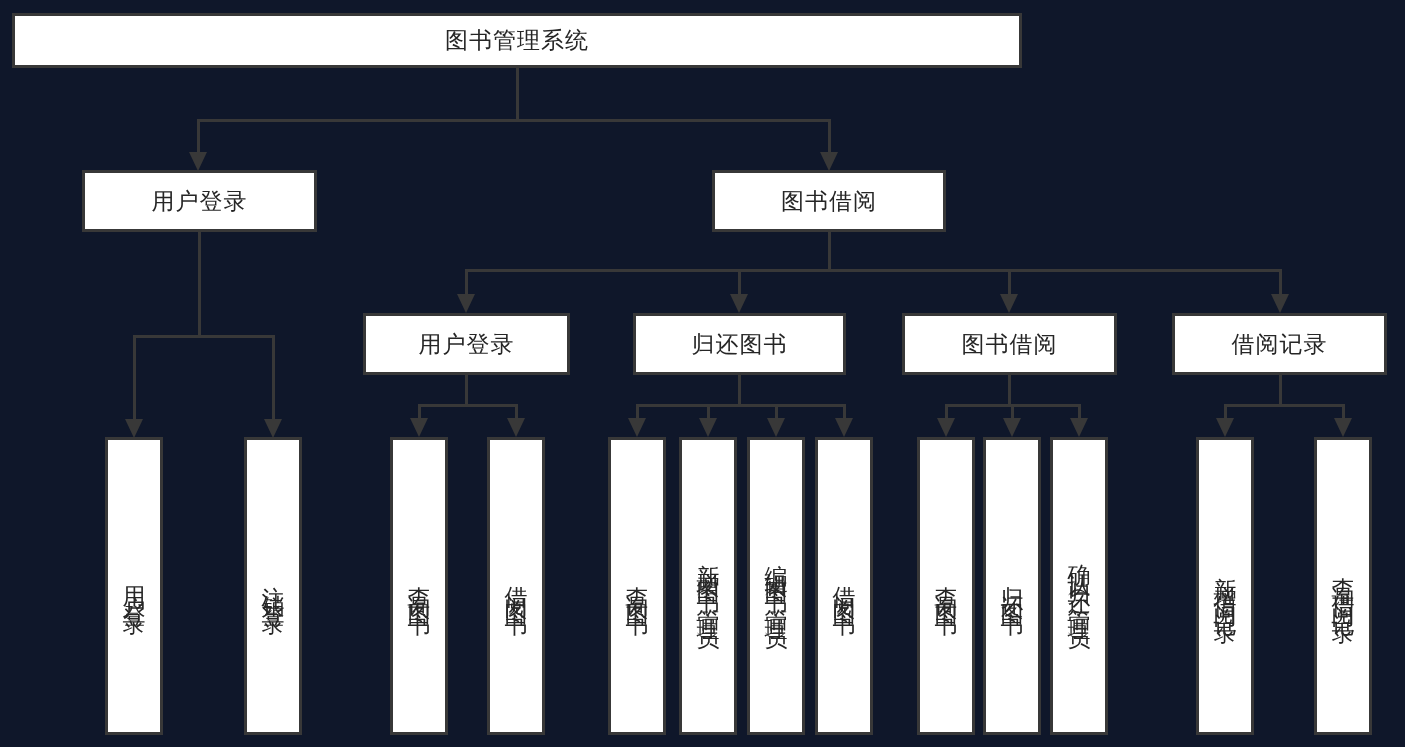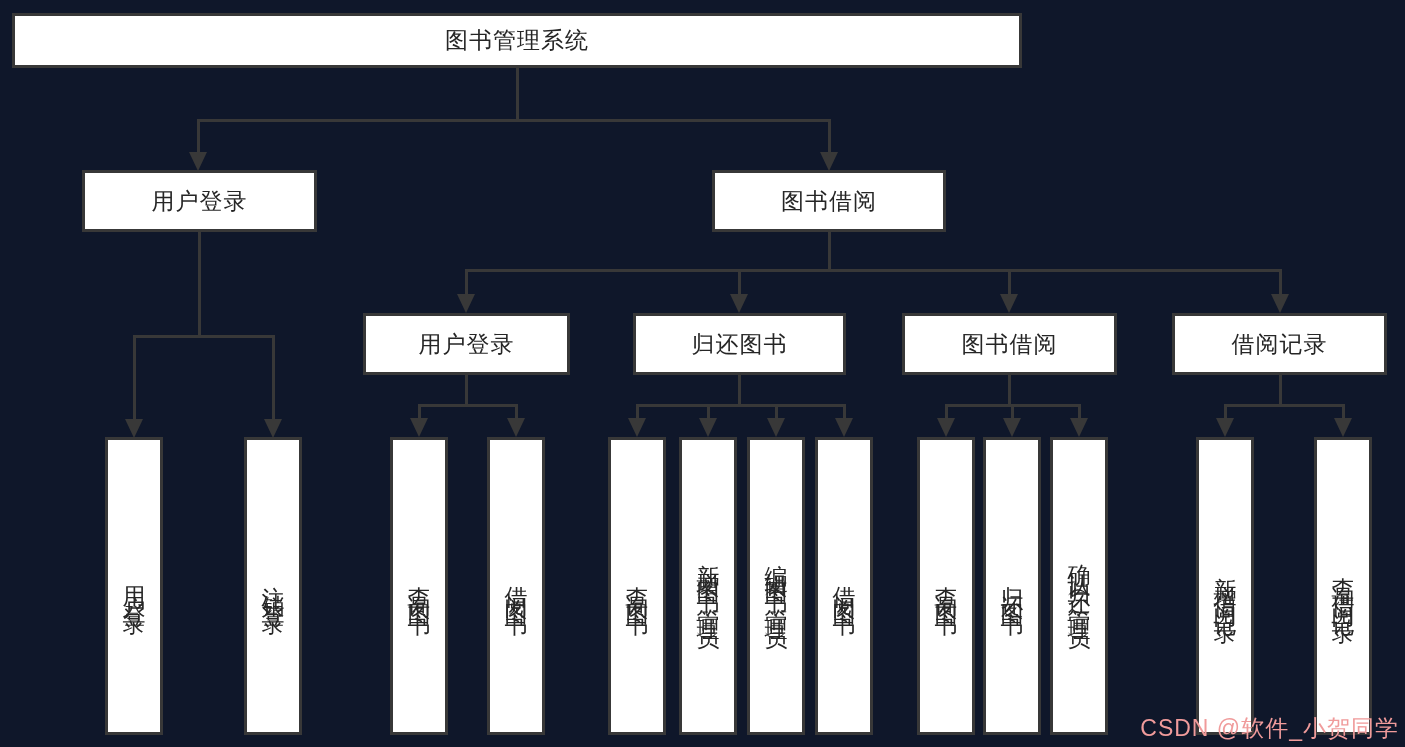--- a/index.html
+++ b/index.html
@@ -187,15 +187,14 @@
   <div class="ln" style="left:1078px;top:404px;width:3px;height:16px;"></div>
   <div class="ar" style="left:1070px;top:418px;"></div>
 
   <div class="ln" style="left:1279px;top:374px;width:3px;height:33px;"></div>
   <div class="ln" style="left:1224px;top:404px;width:121px;height:3px;"></div>
   <div class="ln" style="left:1224px;top:404px;width:3px;height:16px;"></div>
   <div class="ar" style="left:1216px;top:418px;"></div>
   <div class="ln" style="left:1342px;top:404px;width:3px;height:16px;"></div>
   <div class="ar" style="left:1334px;top:418px;"></div>
 
-  <div class="watermark">CSDN @软件_小贺同学</div>
 
 </div>
 
 </body></html>

